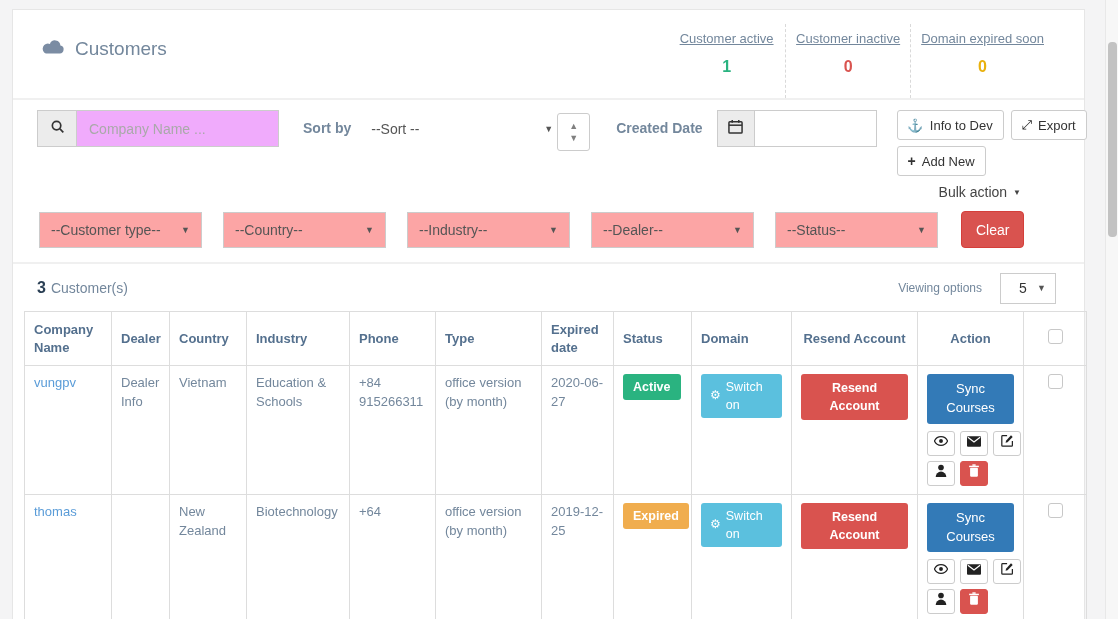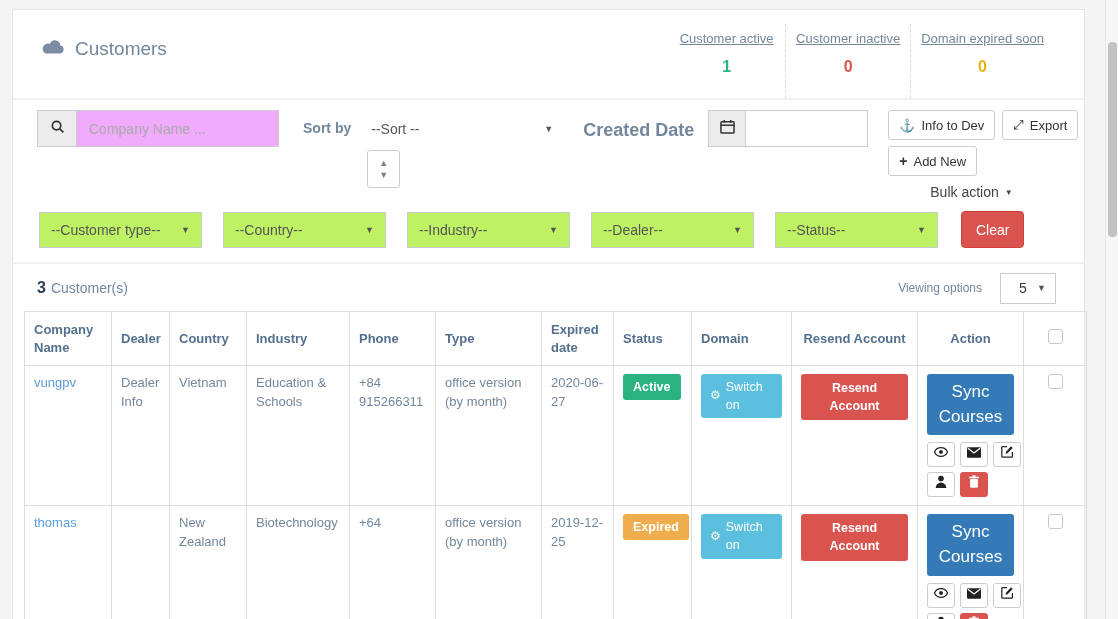--- a/index.html
+++ b/index.html
@@ -37,30 +37,30 @@
   .toolbar { display:flex; padding:10px 0 0 24px; height:100px; }
   .search-group { display:flex; height:37px; }
   .search-btn { width:40px; height:37px; background:#ececec; border:1px solid #ccc;
     display:flex; align-items:center; justify-content:center; cursor:pointer; }
   .search-input { width:202px; height:37px; border:1px solid #ccc; border-left:none;
     padding:0 12px; font-size:14px; color:#555; outline:none; background:#f0abfc; }
   .search-input::placeholder { color:#a9a9a9; }
 
   .sort-area { display:flex; margin-left:24px; }
   .sort-label { font-weight:bold; color:#73879c; font-size:14px; margin:10px 16px 0 0; }
-  .sort-col { display:flex; flex-direction:column; }
+  .sort-col { display:flex; flex-direction:row;justify-content:space-between; }
   .sort-select { width:190px; height:37px; display:flex; align-items:center;
     justify-content:space-between; padding:0 4px; color:#555; font-size:14px; cursor:pointer; }
   .caret { font-size:9px; color:#555; }
   .sort-spinner { width:33px; height:38px; margin-top:3px; border:1px solid #ccc; border-radius:3px;
     display:flex; flex-direction:column; align-items:center; justify-content:center; gap:3px;
     color:#808080; font-size:9px; line-height:9px; cursor:pointer; background:#fff; }
 
   .created-area { display:flex; margin-left:26px; }
-  .created-label { font-weight:bold; color:#73879c; font-size:18px; margin:10px 14px 0 0; }
+  .created-label { font-weight:bold; color:#73879c; font-size:14px; margin:10px 14px 0 0; }
   .date-group { display:flex; height:37px; }
   .date-btn { width:38px; background:#ececec; border:1px solid #ccc;
     display:flex; align-items:center; justify-content:center; cursor:pointer; }
   .date-input { width:122px; border:1px solid #ccc; border-left:none; padding:0 10px;
     font-size:14px; color:#555; outline:none; background:#fff; }
 
   .actions-area { margin-left:20px; width:185px; }
   .btn-row { display:flex; gap:7px; }
   .btn-default { display:inline-flex; align-items:center; gap:6px; border:1px solid #ccc;
     background:#fff; border-radius:3px; padding:0 10px; height:30px; font-size:13px;
@@ -68,21 +68,21 @@
   .btn-icon-glyph { font-size:13px; color:#222; }
   .add-btn { margin-top:6px; }
   .plus-glyph { font-weight:bold; font-size:14px; }
   .bulk-action { margin:8px 0 0 42px; font-size:14px; color:#444; display:inline-flex;
     align-items:center; gap:6px; cursor:pointer; }
   .bulk-action .caret { color:#444; font-size:8px; }
 
   
   .filters { display:flex; align-items:center; gap:21px; padding:11px 0 14px 26px;
     border-bottom:2px solid #f0f0f0; }
-  .filter-select { width:163px; height:36px; border:1px solid #ccc; background:#bef264;
+  .filter-select { width:163px; height:36px; border:1px solid #ccc; background:#fca5a5;
     display:flex; align-items:center; justify-content:space-between; padding:0 11px;
     font-size:14px; color:#555; cursor:pointer; }
   .btn-clear { margin-left:2px; background:#d9534f; border:1px solid #d43f3a; color:#fff;
     border-radius:4px; height:37px; padding:0 14px; font-size:14px; cursor:pointer; }
 
   
   .list-header { display:flex; align-items:center; padding:9px 28px 8px 24px; height:47px; }
   .count-num { font-size:16px; font-weight:bold; color:#2a3f54; }
   .count-label { font-size:14px; color:#73879c; margin-left:5px; }
   .viewing { margin-left:auto; display:flex; align-items:center; }
@@ -108,21 +108,21 @@
   .badge.warning { background:#f0ad4e; }
 
   .btn-domain { display:inline-flex; align-items:center; gap:5px; padding:4px 9px;
     border-radius:3px; background:#5bc0de; color:#fff; font-size:12.5px; cursor:pointer; }
   .gear-glyph { font-size:12px; }
 
   .btn-resend { display:inline-block; padding:5px 9px; border-radius:3px; background:#d9534f;
     color:#fff; font-size:12.5px; font-weight:bold; cursor:pointer; }
 
   .btn-sync { display:inline-block; padding:6px 10px; border-radius:3px; background:#337ab7;
-    color:#fff; font-size:17px; cursor:pointer; }
+    color:#fff; font-size:13px; cursor:pointer; }
   .icon-grid { width:96px; margin:7px auto 0; display:flex; flex-wrap:wrap; gap:5px; }
   .icon-btn { width:28px; height:25px; border:1px solid #ccc; border-radius:3px; background:#fff;
     display:flex; align-items:center; justify-content:center; cursor:pointer; flex:0 0 auto; }
   .icon-btn.danger { background:#d9534f; border-color:#d9534f; }
 
   .cb { display:inline-block; width:15px; height:15px; border:1px solid #c8c8c8;
     border-radius:3px; background:#fff; cursor:pointer; }
 </style>
 </head>
 <body>

